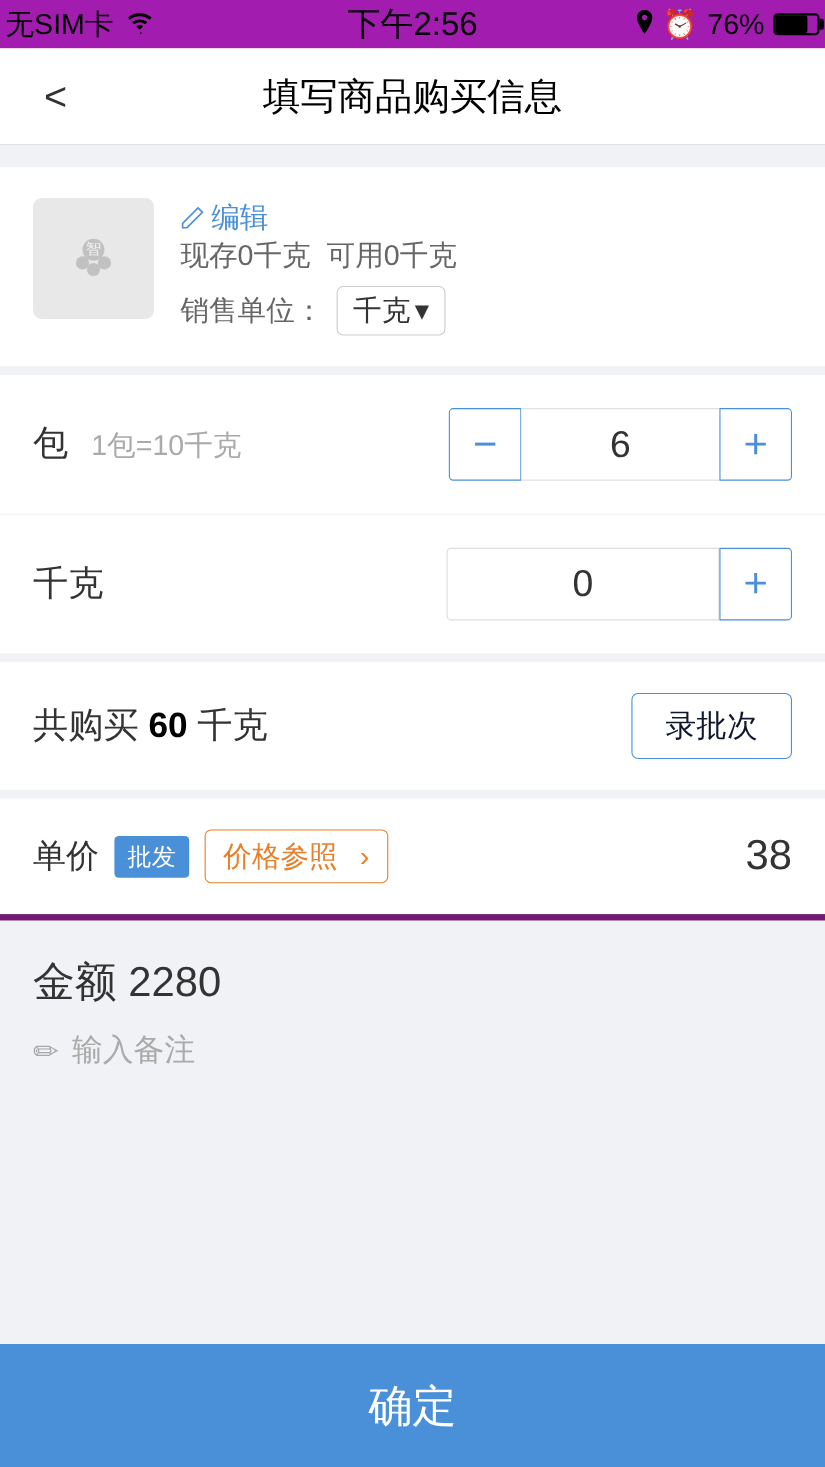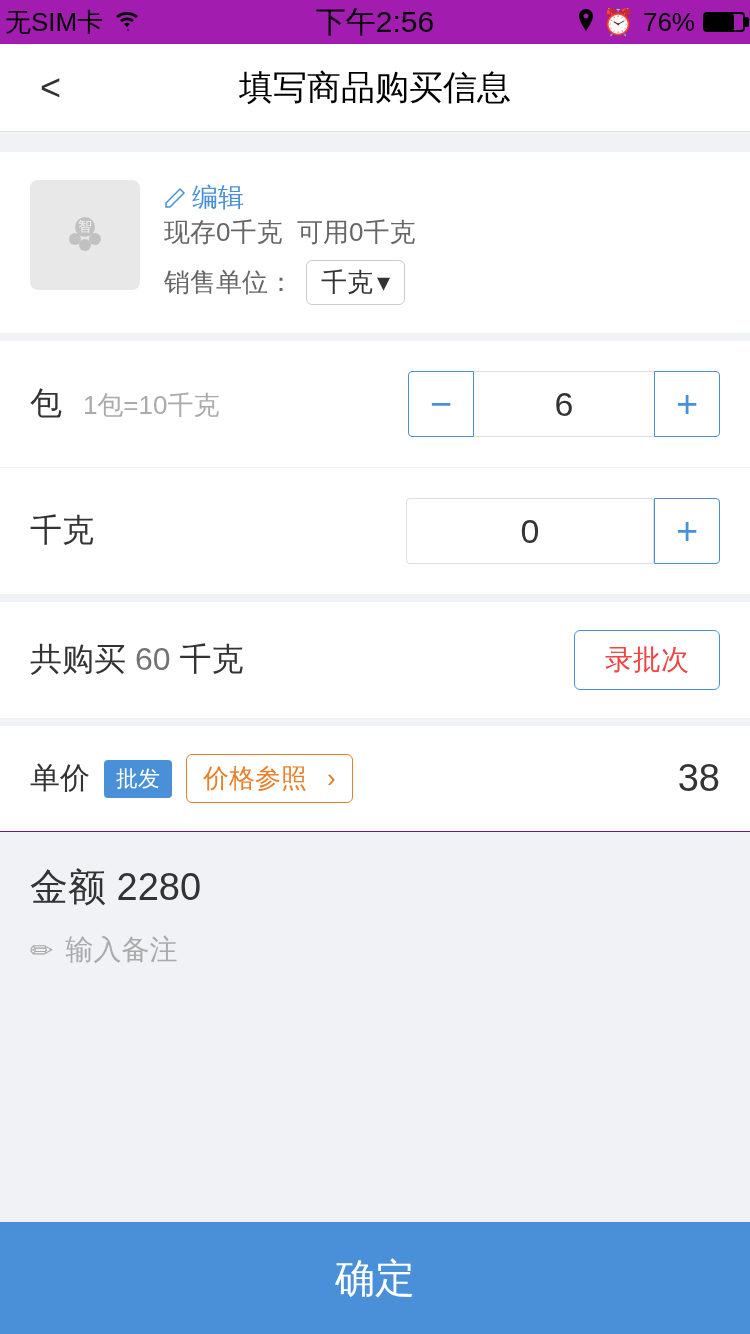--- a/index.html
+++ b/index.html
@@ -268,41 +268,41 @@
       display: flex;
       align-items: center;
       justify-content: space-between;
       border-bottom: 8px solid #f0f2f5;
     }
     .total-text {
       font-size: 32px;
       color: #333;
     }
     .total-text .amount {
-      color: #737373;
-      font-weight: 400;
+      color: #000000;
+      font-weight: 700;
     }
     .batch-btn {
       border: 1.5px solid #4a90d9;
-      color: #ef4444;
+      color: #0f172a;
       font-size: 28px;
       padding: 10px 30px;
       border-radius: 6px;
       cursor: pointer;
       background: #fff;
     }
 
     
     .price-section {
       background: #fff;
       padding: 28px 30px;
       display: flex;
       align-items: center;
       justify-content: space-between;
-      border-bottom: 1px solid #701a75;
+      border-bottom: 6px solid #701a75;
     }
     .price-label-row {
       display: flex;
       align-items: center;
       gap: 14px;
     }
     .price-label {
       font-size: 30px;
       color: #333;
     }

